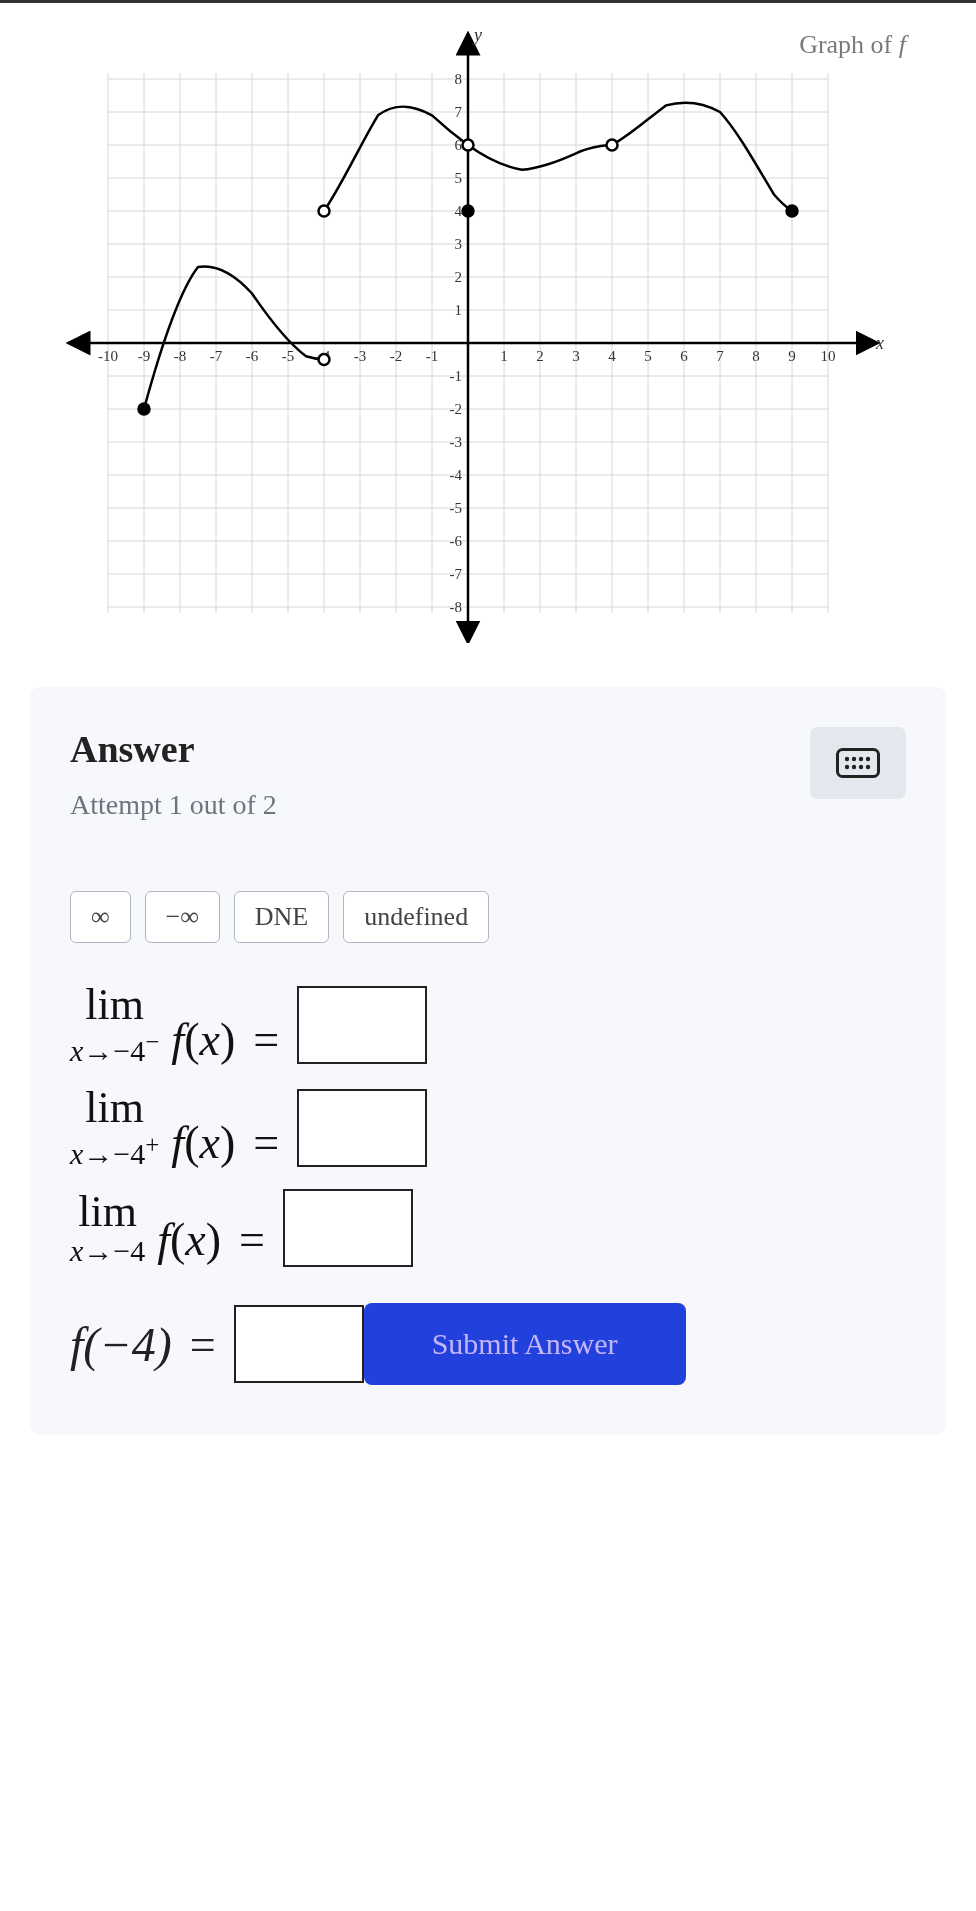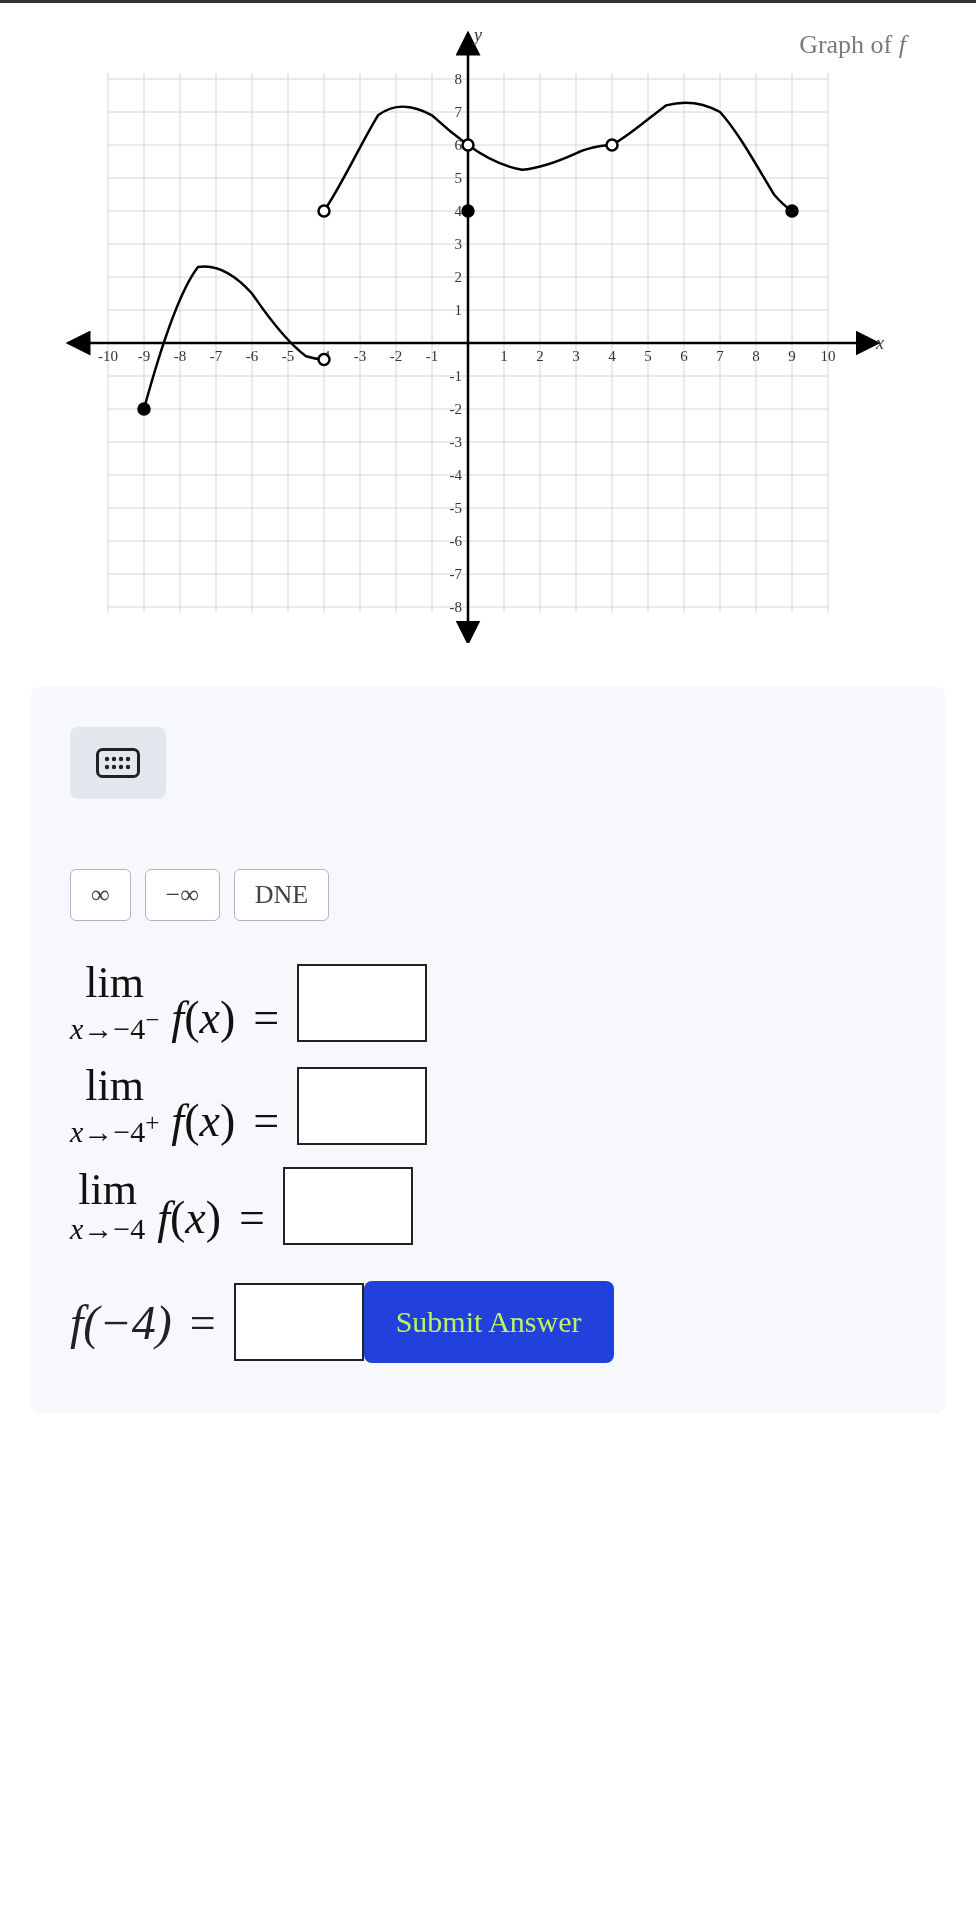--- a/index.html
+++ b/index.html
@@ -117,26 +117,26 @@
     font-family: 'Times New Roman', serif;
   }
   .last-row {
     display: flex;
     align-items: center;
     justify-content: flex-start;
     margin-top: 36px;
   }
   .submit-btn {
     background: #2240db;
-    color: #bef264;
+    color: #c4b5fd;
     font-size: 30px;
     font-family: Georgia, serif;
     border: none;
     border-radius: 8px;
-    padding: 24px 32px;
+    padding: 24px 68px;
     cursor: pointer;
   }
   .tick-label { font-family: Georgia, serif; font-size: 15px; fill: #333; }
   .axis-label { font-family: Georgia, serif; font-size: 18px; font-style: italic; fill: #333; }
 </style>
 </head>
 <body>
 
 <div class="top-border"></div>
 
@@ -265,39 +265,44 @@
       <circle cx="574" cy="122" r="5.5" fill="#fff"></circle>
       <circle cx="754" cy="188" r="5.5" fill="#000"></circle>
       <circle cx="430" cy="188" r="5.5" fill="#000"></circle>
     </g>
   </svg>
   </div>
 </div>
 
 <div class="answer-section">
   <div class="answer-header">
+    <div>
+      <div class="answer-title">Answer</div>
+      <div class="attempt-text">Attempt 1 out of 2</div>
+    </div>
     <div class="keyboard-btn">
       <svg width="44" height="30" viewBox="0 0 44 30">
         <rect x="1.5" y="1.5" width="41" height="27" rx="5" fill="none" stroke="#222" stroke-width="3"></rect>
         <circle cx="11" cy="11" r="2.2" fill="#222"></circle>
           <circle cx="18" cy="11" r="2.2" fill="#222"></circle>
           <circle cx="25" cy="11" r="2.2" fill="#222"></circle>
           <circle cx="32" cy="11" r="2.2" fill="#222"></circle>
         <circle cx="11" cy="19" r="2.2" fill="#222"></circle>
           <circle cx="18" cy="19" r="2.2" fill="#222"></circle>
           <circle cx="25" cy="19" r="2.2" fill="#222"></circle>
           <circle cx="32" cy="19" r="2.2" fill="#222"></circle>
       </svg>
     </div>
   </div>
 
   <div class="symbol-row">
     <div class="sym-btn">∞</div>
     <div class="sym-btn">−∞</div>
     <div class="sym-btn">DNE</div>
+    <div class="sym-btn">undefined</div>
   </div>
 
   <div class="question-row">
     <div class="lim-expr">
       <span class="lim-stack">
         <span class="lim-word">lim</span>
         <span class="lim-sub"><span style="font-style:italic">x</span>→−4<sup>−</sup></span>
       </span>
       <span class="fx">f</span>
         <span class="paren">(</span>

